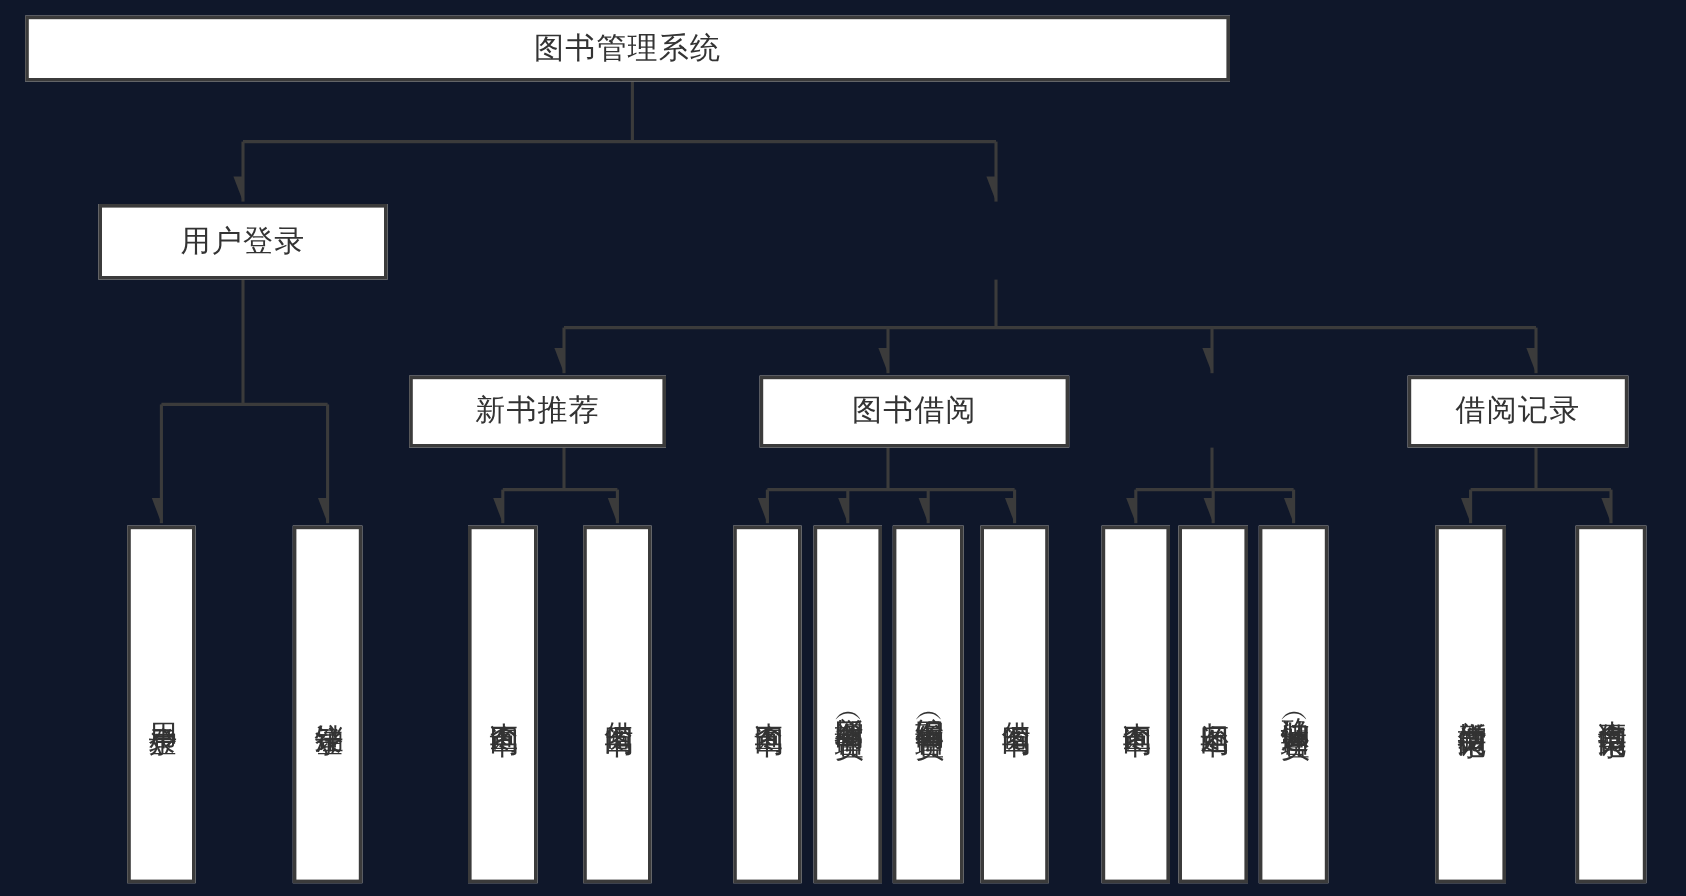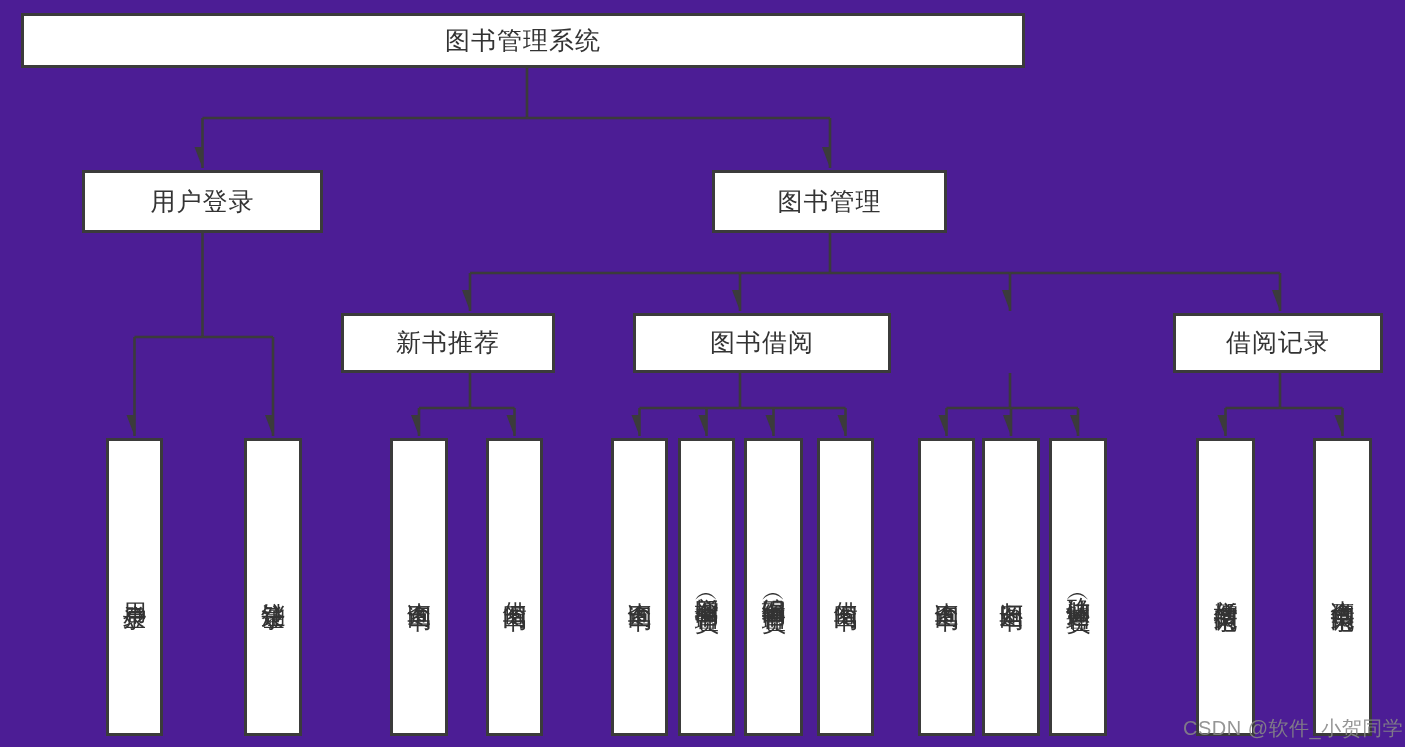--- a/index.html
+++ b/index.html
@@ -1,17 +1,17 @@
 <!DOCTYPE html>
 <html><head>
 <meta charset="utf-8">
 <style>
   html,body { margin:0; padding:0; background:#fff; }
   .canvas {
-    position:relative; width:1405px; height:747px; background:#4c1d95;
+    position:relative; width:1405px; height:747px; background:#0f172a;
     font-family:"Liberation Sans","DejaVu Sans",sans-serif; color:#333333;
     overflow:hidden;
   }
   svg.wires { position:absolute; left:0; top:0; }
   .box {
     position:absolute; box-sizing:border-box;
     border:3px solid #3b3b3b; background:#ffffff;
     display:flex; align-items:center; justify-content:center;
     font-size:25px; letter-spacing:1px; color:#333333;
     text-align:center; line-height:1.1;
@@ -74,39 +74,37 @@
       <path d="M1011,408 V436" marker-end="url(#arrow)"></path>
       <path d="M1078,408 V436" marker-end="url(#arrow)"></path>
       <path d="M1225.5,408 V436" marker-end="url(#arrow)"></path>
       <path d="M1342.5,408 V436" marker-end="url(#arrow)"></path>
     </g>
   </svg>
 
   <div class="box" style="left:21px; top:13px; width:1004px; height:55px;">图书管理系统</div>
 
   <div class="box" style="left:82px; top:170px; width:241px; height:63px;">用户登录</div>
-  <div class="box" style="left:712px; top:170px; width:235px; height:63px;">图书管理</div>
 
   <div class="box" style="left:341px; top:313px; width:214px; height:60px;">新书推荐</div>
   <div class="box" style="left:633px; top:313px; width:258px; height:60px;">图书借阅</div>
-  <div class="box" style="left:1173px; top:313px; width:210px; height:60px;">借阅记录</div>
+  <div class="box" style="left:1173px; top:313px; width:184px; height:60px;">借阅记录</div>
 
   <div class="box vbox" style="left:106px; top:438px; width:57px; height:298px;">用户登录</div>
   <div class="box vbox" style="left:244px; top:438px; width:58px; height:298px;">注销登录</div>
 
   <div class="box vbox" style="left:390px; top:438px; width:58px; height:298px;">查询图书</div>
   <div class="box vbox" style="left:486px; top:438px; width:57px; height:298px;">借阅图书</div>
 
   <div class="box vbox" style="left:611px; top:438px; width:57px; height:298px;">查询图书</div>
   <div class="box vbox" style="left:678px; top:438px; width:57px; height:298px;">新增图书（管理员）</div>
   <div class="box vbox" style="left:744px; top:438px; width:59px; height:298px;">编辑图书（管理员）</div>
   <div class="box vbox" style="left:817px; top:438px; width:57px; height:298px;">借阅图书</div>
 
   <div class="box vbox" style="left:918px; top:438px; width:57px; height:298px;">查询图书</div>
   <div class="box vbox" style="left:982px; top:438px; width:58px; height:298px;">归还图书</div>
   <div class="box vbox" style="left:1049px; top:438px; width:58px; height:298px;">确认归还（管理员）</div>
 
   <div class="box vbox" style="left:1196px; top:438px; width:59px; height:298px;">新增借阅记录</div>
   <div class="box vbox" style="left:1313px; top:438px; width:59px; height:298px;">查询借阅记录</div>
 
-  <div class="watermark">CSDN @软件_小贺同学</div>
 
 </div>
 
 </body></html>

